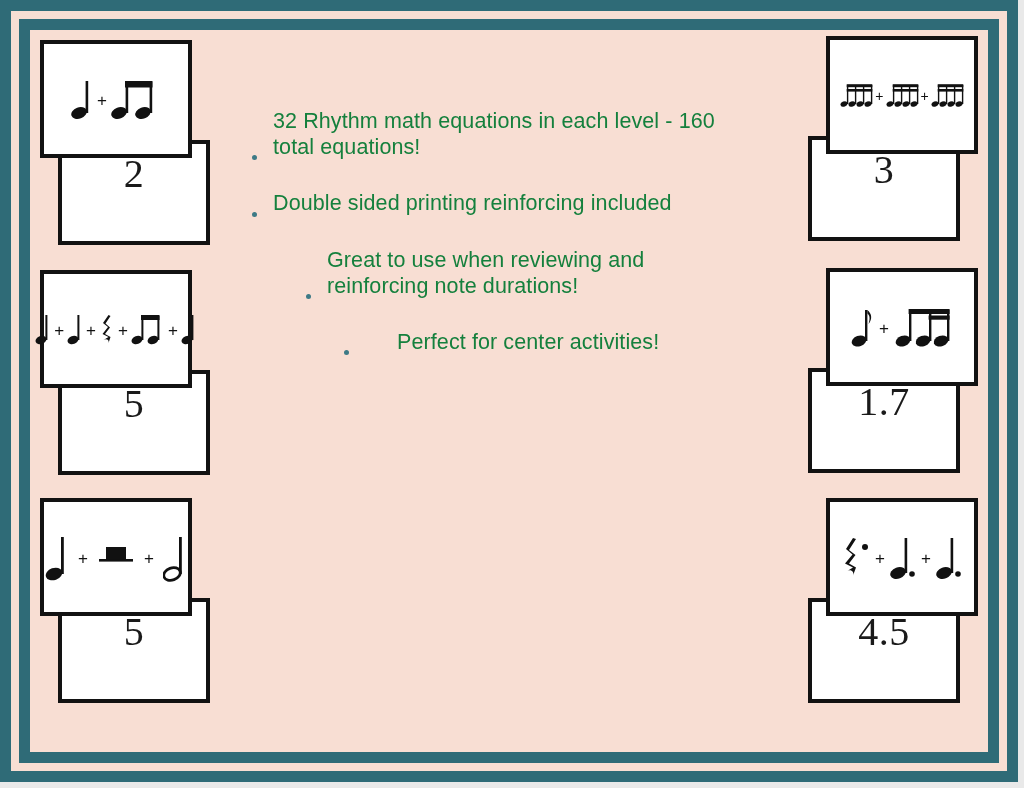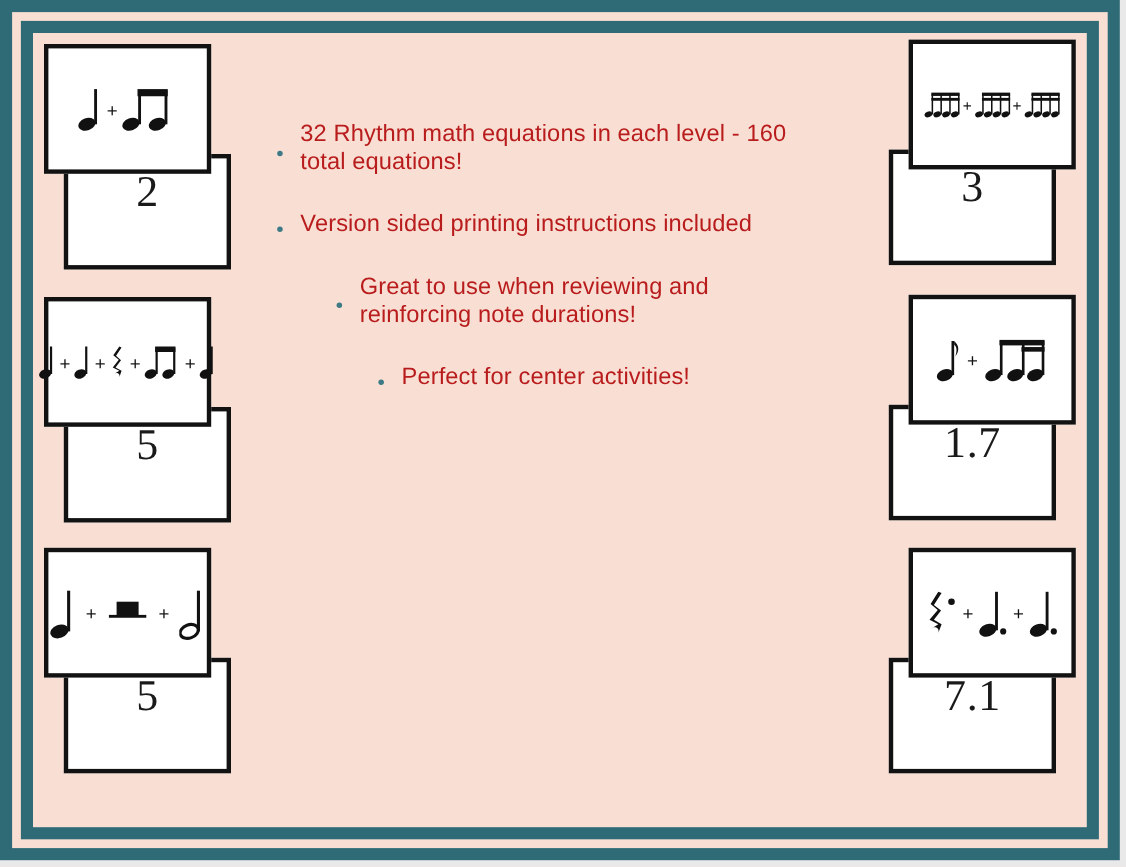--- a/index.html
+++ b/index.html
@@ -121,42 +121,42 @@
 
   
   #bullets {
     position: absolute;
     left: 222px;
     top: 78px;
     width: 500px;
   }
   .bullet-item {
     display: flex;
-    align-items: center;
-    color: #b91c1c;
+    align-items: flex-end;
+    color: #15803d;
     font-family: "Liberation Sans", sans-serif;
     font-size: 21.5px;
     line-height: 1.22;
     letter-spacing: 0.1px;
     margin-bottom: 30px;
   }
   .bullet-dot {
     flex: 0 0 auto;
     width: 5px;
     height: 5px;
     border-radius: 50%;
     background: #3e7a86;
     margin-right: 16px;
     margin-top: 10px;
   }
   .bullet-text { flex: 1 1 auto; }
 
   .indent-1 { margin-left: 0;   }
   .indent-2 { margin-left: 54px; width: 420px; }
-  .indent-3 { margin-left: 92px; width: 380px; }
+  .indent-3 { margin-left: 92px; width: 380px; gap: 32px; }
 
   .indent-2 .bullet-dot { width: 5px; height: 5px; }
   .indent-3 .bullet-dot { width: 5px; height: 5px; }
 
   #bullets .bullet-item:nth-child(4) { margin-bottom: 34px; }
   #bullets .bullet-item:nth-child(5) { margin-bottom: 28px; flex-direction: column; }
 </style>
 </head>
 <body>
 
@@ -372,36 +372,36 @@
         <span class="glyph">
           <svg width="28" height="54" viewBox="0 0 28 54">
             <ellipse cx="9" cy="43" rx="8" ry="5.6" fill="#111" transform="rotate(-20 9 43)"></ellipse>
             <rect x="15.6" y="8" width="2.6" height="35" fill="#111"></rect>
             <circle cx="23" cy="44" r="2.8" fill="#111"></circle>
           </svg>
         </span>
       </div>
     </div>
     <div class="card card-bottom">
-      <div class="answer">7.1</div>
+      <div class="answer">4.5</div>
     </div>
   </div>
 
   <div id="bullets">
 
     <div class="bullet-item indent-1">
       <span class="bullet-dot"></span>
       <span class="bullet-text">32 Rhythm math equations in each level - 160 total equations!</span>
     </div>
 
 
 
     <div class="bullet-item indent-1">
       <span class="bullet-dot"></span>
-      <span class="bullet-text">Version sided printing instructions included</span>
+      <span class="bullet-text">Double sided printing reinforcing included</span>
     </div>
 
     <div class="bullet-item indent-2">
       <span class="bullet-dot"></span>
       <span class="bullet-text">Great to use when reviewing and reinforcing note durations!</span>
     </div>
 
     <div class="bullet-item indent-3">
       <span class="bullet-dot"></span>
       <span class="bullet-text">Perfect for center activities!</span>

